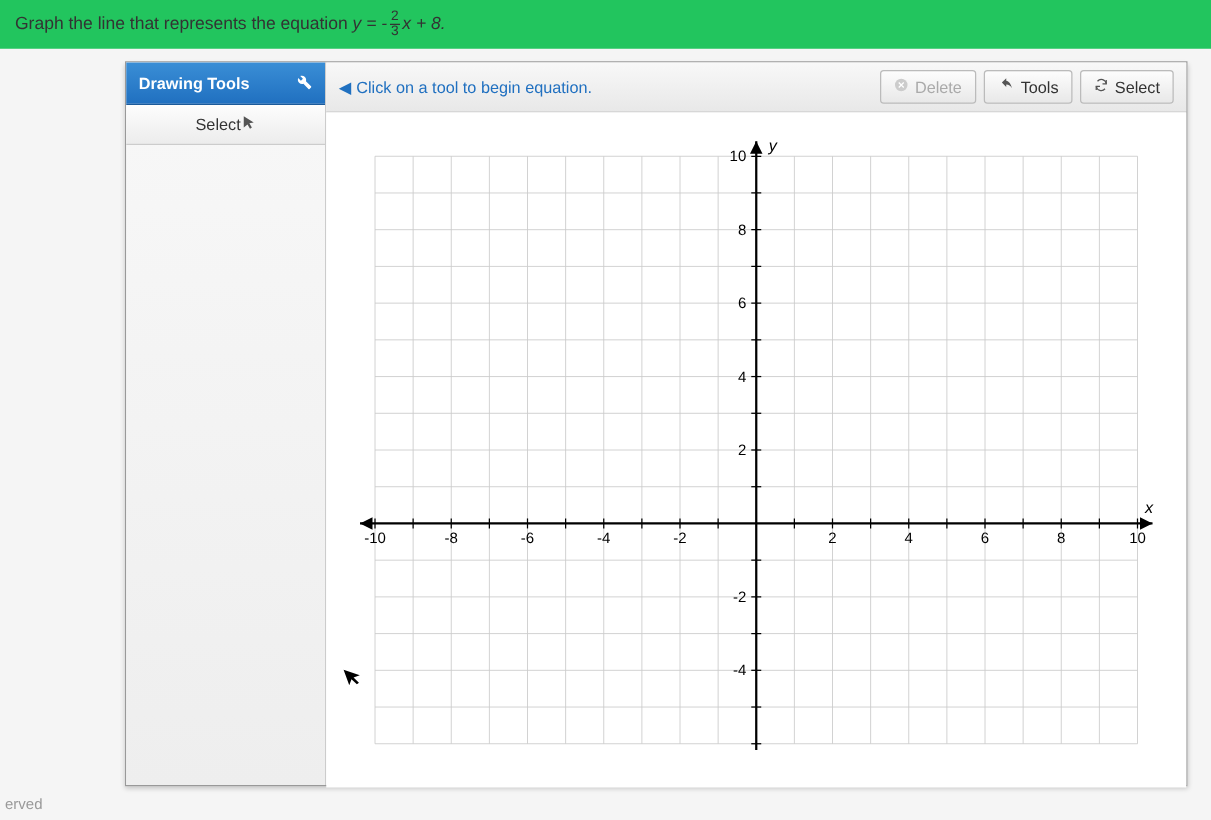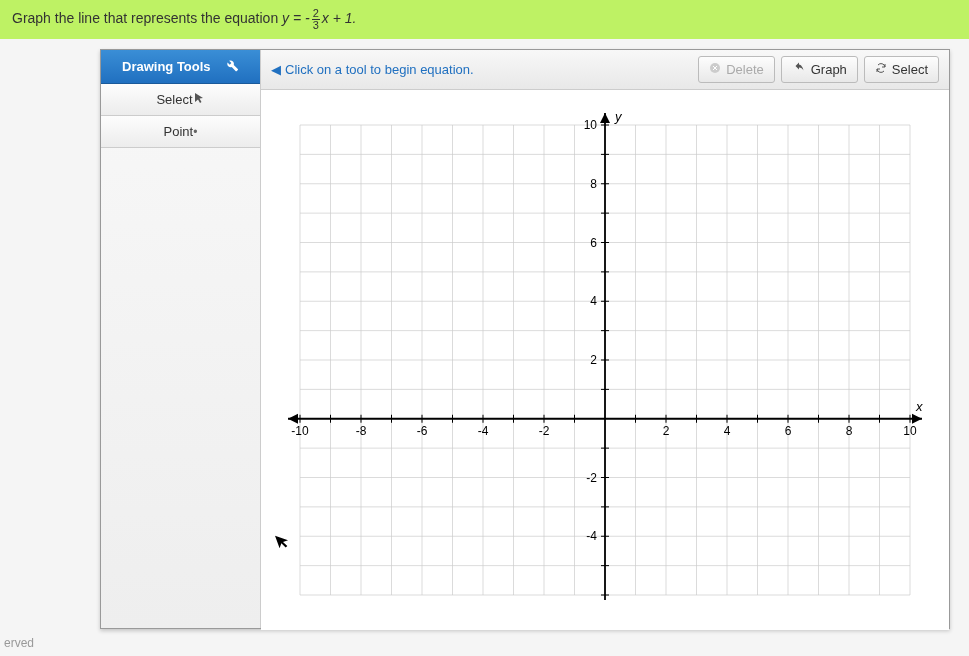--- a/index.html
+++ b/index.html
@@ -7,21 +7,21 @@
       font-family: Arial, sans-serif;
       background: #f5f5f5;
       width: 969px;
       height: 656px;
       overflow: hidden;
     }
     .question {
       padding: 8px 12px;
       font-size: 14px;
       color: #333;
-      background: #bef264;
+      background: #22c55e;
     }
     .question .frac {
       display: inline-block;
       vertical-align: middle;
       text-align: center;
       font-size: 11px;
       line-height: 1;
       margin: 0 2px;
     }
     .question .frac .num { display:block; border-bottom: 1px solid #333; padding: 0 1px;}
@@ -36,21 +36,21 @@
       box-shadow: 0 2px 4px rgba(0,0,0,0.2);
     }
     .sidebar {
       width: 160px;
       border-right: 1px solid #ccc;
       background: linear-gradient(#f8f8f8, #eee);
     }
     .sidebar-header {
       background: linear-gradient(#3a8ed6, #2070c0);
       color: #fff;
-      padding: 8px 21px;
+      padding: 8px 10px;
       font-size: 13px;
       font-weight: bold;
       display: flex;
       justify-content: space-between;
       align-items: center;
       border-bottom: 1px solid #1a5a9a;
     }
     .tool-item {
       padding: 8px 10px;
       font-size: 13px;
@@ -122,44 +122,40 @@
       font-size: 16px;
       color: #000;
       transform: rotate(-20deg);
     }
   </style>
 </head>
 <body>
 
 <div class="question">
   <span>Graph the line that represents the equation </span>
-  <i>y = -</i><span class="frac"><span class="num">2</span><span class="den">3</span></span><i>x + 1.</i>
+  <i>y = -</i><span class="frac"><span class="num">2</span><span class="den">3</span></span><i>x + 8.</i>
 </div>
 
 <div class="workspace">
   <div class="sidebar">
     <div class="sidebar-header">
       <span>Drawing Tools</span>
       <span class="tool-icon">
         <svg width="14" height="14" viewBox="0 0 24 24" fill="#fff">
             <path d="M22 19l-7-7c.7-2 .2-4.3-1.4-5.9-1.7-1.7-4.3-2.1-6.4-1.2l3.7 3.7-2.8 2.8-3.7-3.7c-.9 2.1-.5 4.7 1.2 6.4 1.6 1.6 3.9 2.1 5.9 1.4l7 7c.4.4 1 .4 1.4 0l2.1-2.1c.4-.4.4-1 0-1.4z"></path>
           </svg>
       </span>
     </div>
     <div class="tool-item">
       <span>Select</span>
       <span class="tool-icon">
         <svg width="12" height="12" viewBox="0 0 24 24" fill="#555">
             <path d="M4 2l16 10-7 1 4 7-3 2-4-7-6 5z"></path>
           </svg>
       </span>
-    </div>
-    <div class="tool-item">
-      <span>Point</span>
-      <span class="tool-icon">•</span>
     </div>
   </div>
 
   <div class="main">
     <div class="topbar">
       <div class="hint">
         <span>◀</span>
         <span>Click on a tool to begin equation.</span>
       </div>
       <div class="btn disabled">
@@ -170,21 +166,21 @@
             </svg>
         </span>
         <span>Delete</span>
       </div>
       <div class="btn">
         <span>
           <svg width="14" height="12" viewBox="0 0 24 24" fill="#555">
               <path d="M12 5V1L5 8l7 7v-4c4 0 7 2 9 6-1-6-5-12-9-12z"></path>
             </svg>
         </span>
-        <span>Graph</span>
+        <span>Tools</span>
       </div>
       <div class="btn">
         <span>
           <svg width="12" height="12" viewBox="0 0 24 24" fill="none" stroke="#555" stroke-width="2">
               <path d="M20 4v6h-6M4 20v-6h6"></path>
               <path d="M20 10a8 8 0 0 0-14-4M4 14a8 8 0 0 0 14 4"></path>
             </svg>
         </span>
         <span>Select</span>
       </div>

